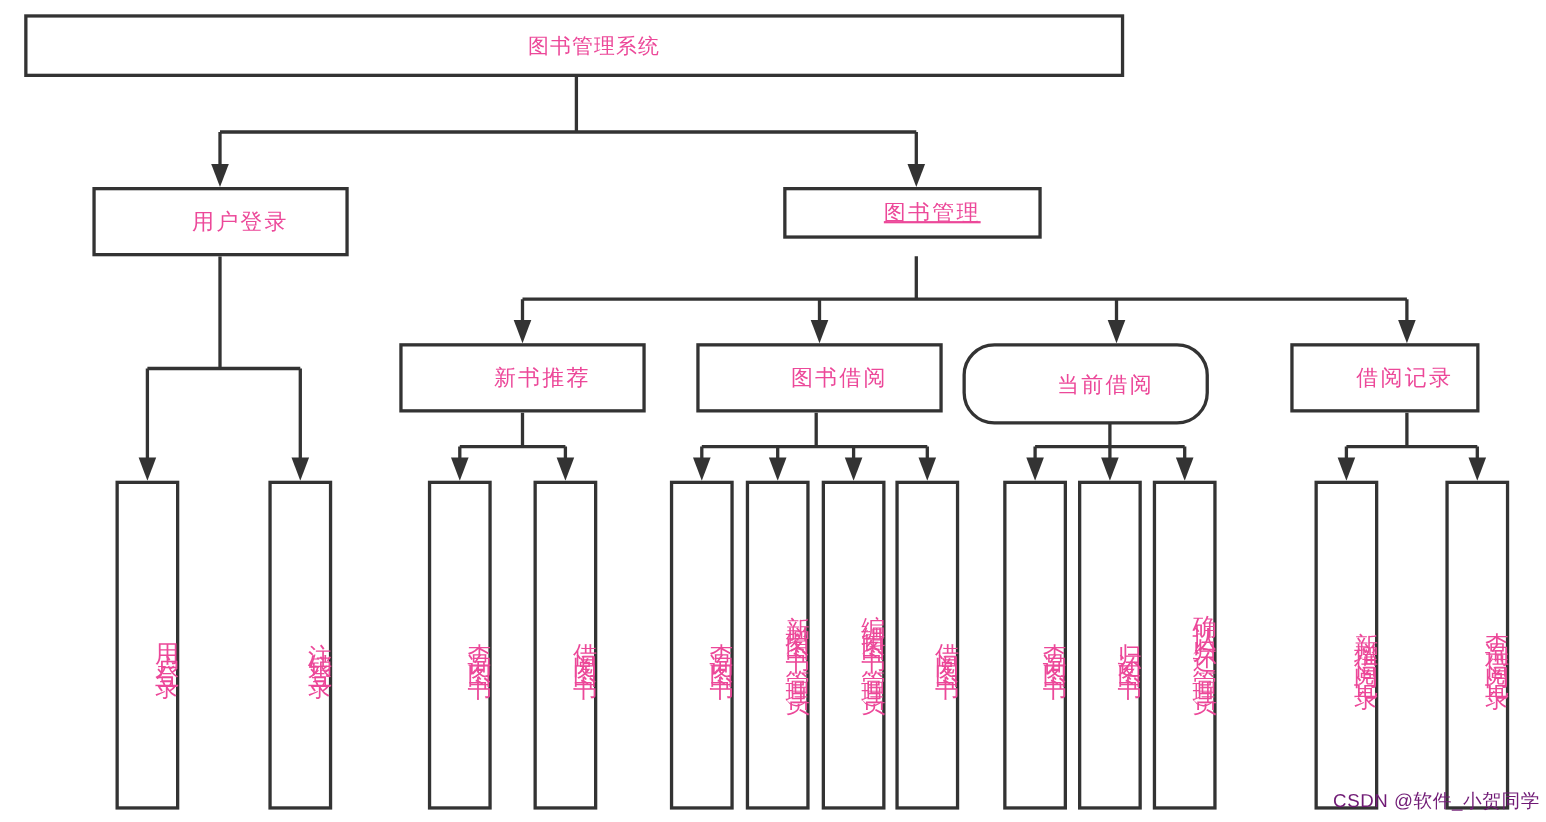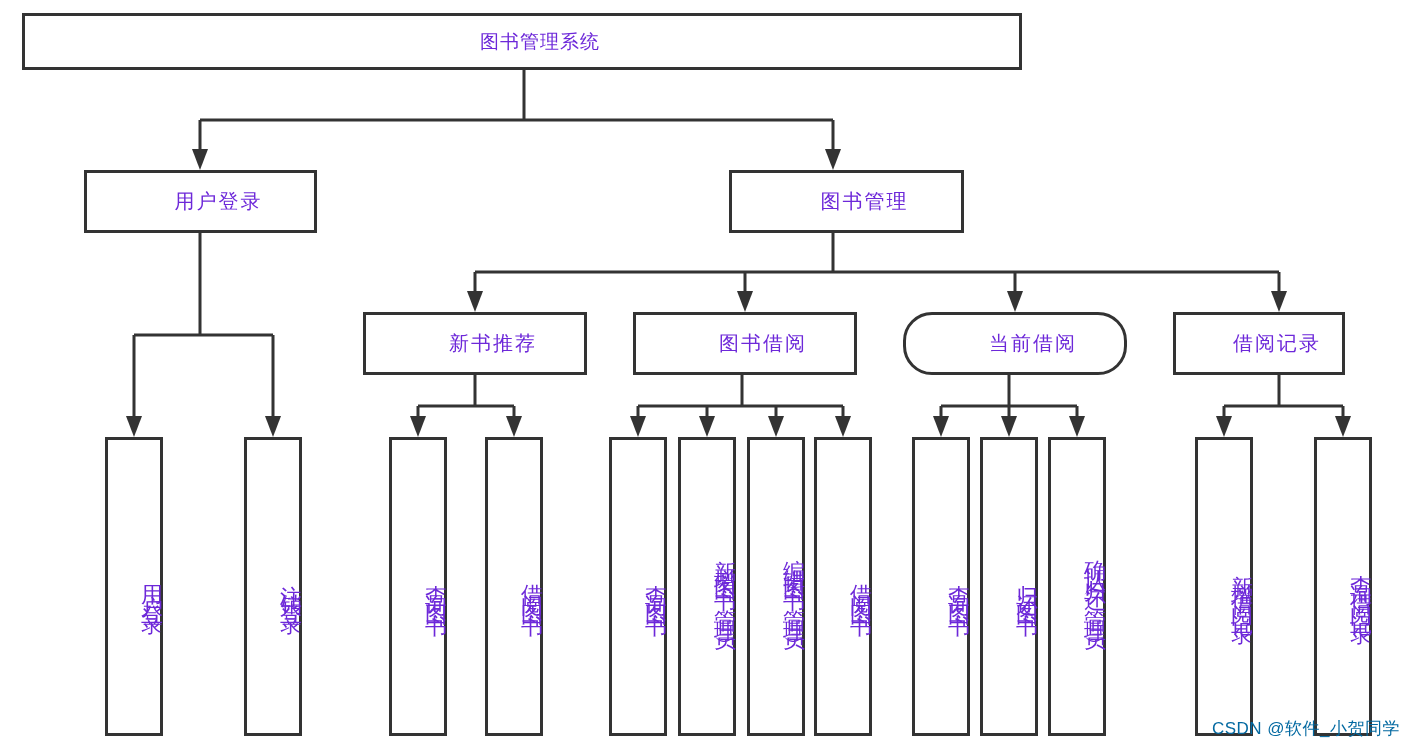--- a/index.html
+++ b/index.html
@@ -12,40 +12,40 @@
   }
   svg.connectors{position:absolute;left:0;top:0;z-index:1;}
   .box{
     position:absolute;
     box-sizing:border-box;
     background:#ffffff;
     border:3px solid #333333;
     display:flex;
     align-items:center;
     justify-content:center;
-    color:#6d28d9;
+    color:#ec4899;
     z-index:2;
     padding-left:36px;
   }
   .box-h{font-size:20px;letter-spacing:2px;white-space:nowrap;}
   .box-title{font-size:19px;letter-spacing:1px;}
   .leaf span{
     writing-mode:vertical-rl;
     text-orientation:mixed;
     font-size:22px;
     letter-spacing:10px;
     line-height:1;
     white-space:nowrap;
   }
   .watermark{
     position:absolute;
     right:5px;
     top:717px;
     z-index:3;
-    color:#0369a1;
+    color:#701a75;
     font-size:17px;
     letter-spacing:0.5px;
     white-space:nowrap;
   }
 </style>
 </head>
 <body>
 
 <div class="canvas">
 
@@ -89,31 +89,31 @@
     </g>
   </svg>
 
   <div class="box box-title" style="left:22px;top:13px;width:1000px;height:57px;">
     <span>图书管理系统</span>
   </div>
 
   <div class="box box-h" style="left:84px;top:170px;width:233px;height:63px;">
     <span>用户登录</span>
   </div>
-  <div class="box box-h" style="left:729px;top:170px;width:235px;height:63px;">
+  <div class="box box-h" style="left:712px;top:170px;width:235px;height:47px;text-decoration:underline;">
     <span>图书管理</span>
   </div>
 
   <div class="box box-h" style="left:633px;top:312px;width:224px;height:63px;">
     <span>图书借阅</span>
   </div>
   <div class="box box-h" style="left:363px;top:312px;width:224px;height:63px;">
     <span>新书推荐</span>
   </div>
-  <div class="box box-h" style="left:903px;top:312px;width:224px;height:63px;border-radius:29px;">
+  <div class="box box-h" style="left:875px;top:312px;width:224px;height:74px;border-radius:29px;">
     <span>当前借阅</span>
   </div>
   <div class="box box-h" style="left:1173px;top:312px;width:172px;height:63px;">
     <span>借阅记录</span>
   </div>
 
   <div class="box leaf" style="left:105px;top:437px;width:58px;height:299px;">
     <span>用户登录</span>
   </div>
   <div class="box leaf" style="left:244px;top:437px;width:58px;height:299px;">

